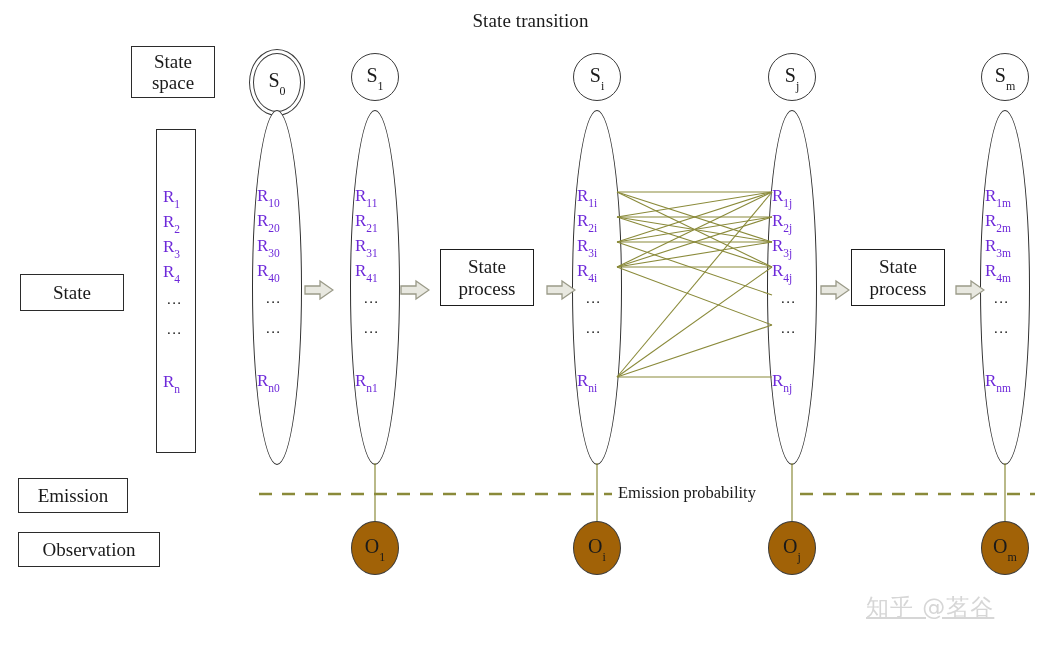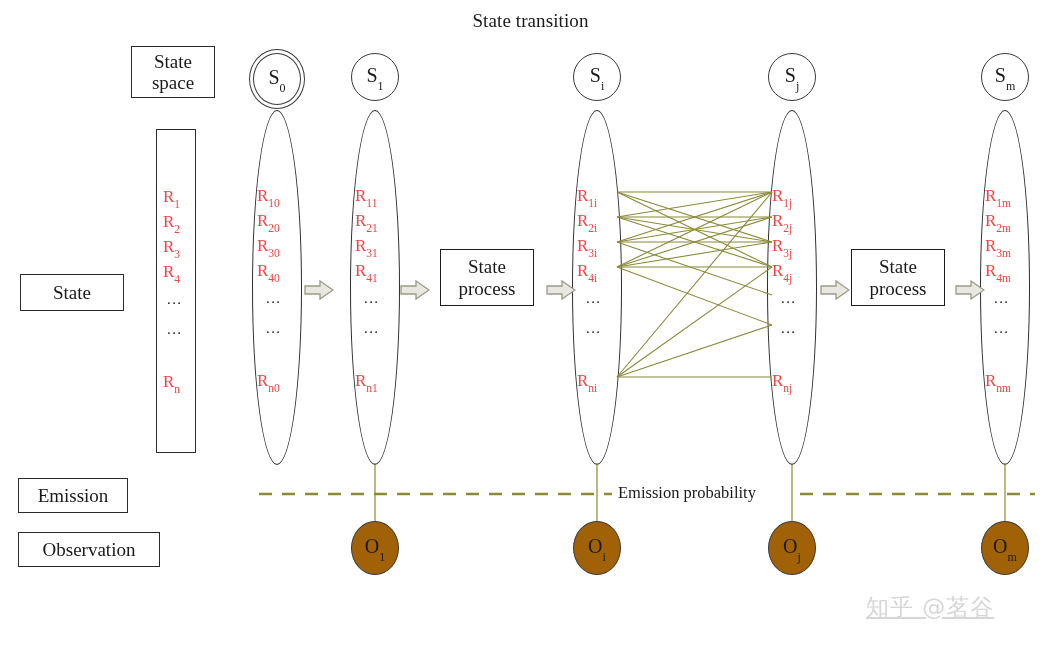--- a/index.html
+++ b/index.html
@@ -59,21 +59,21 @@
   }
   .rlist {
     position: absolute;
     inset: 0;
   }
   .rlabel {
     position: absolute;
     font-size: 17px;
     line-height: 1;
     white-space: nowrap;
-    color: #ef4444;
+    color: #6d28d9;
   }
   .rlabel .sub {
     font-size: 11.5px;
     vertical-align: sub;
     position: relative;
     top: 2px;
   }
   .rdots {
     position: absolute;
     font-size: 15px;
@@ -209,21 +209,21 @@
         <div class="rlabel" style="left: 6px; top: 83px;">R<span class="sub">2</span></div>
         <div class="rlabel" style="left: 6px; top: 108px;">R<span class="sub">3</span></div>
         <div class="rlabel" style="left: 6px; top: 133px;">R<span class="sub">4</span></div>
         <div class="rdots" style="left: 10px; top: 161px;">...</div>
         <div class="rdots" style="left: 10px; top: 191px;">...</div>
         <div class="rlabel" style="left: 6px; top: 243px;">R<span class="sub">n</span></div>
       </div>
   </div>
 
   <div id="columns-layer">
-      <div class="state-circle outer-ring" style="left: 253px; top: 53px; width: 48px; height: 52px;">
+      <div class="state-circle outer-ring" style="left: 253px; top: 53px; width: 48px; height: 59px;">
         <span>S<span class="sub">0</span></span>
       </div>
       <div class="state-ellipse" style="left: 252px; top: 110px; width: 50px; height: 355px;"></div>
       <div class="abs rlabel" style="left: 257px; top: 187px;">R<span class="sub">10</span></div>
       <div class="abs rlabel" style="left: 257px; top: 212px;">R<span class="sub">20</span></div>
       <div class="abs rlabel" style="left: 257px; top: 237px;">R<span class="sub">30</span></div>
       <div class="abs rlabel" style="left: 257px; top: 262px;">R<span class="sub">40</span></div>
       <div class="abs rdots" style="left: 266px; top: 290px;">...</div>
       <div class="abs rdots" style="left: 266px; top: 320px;">...</div>
       <div class="abs rlabel" style="left: 257px; top: 372px;">R<span class="sub">n0</span></div>

